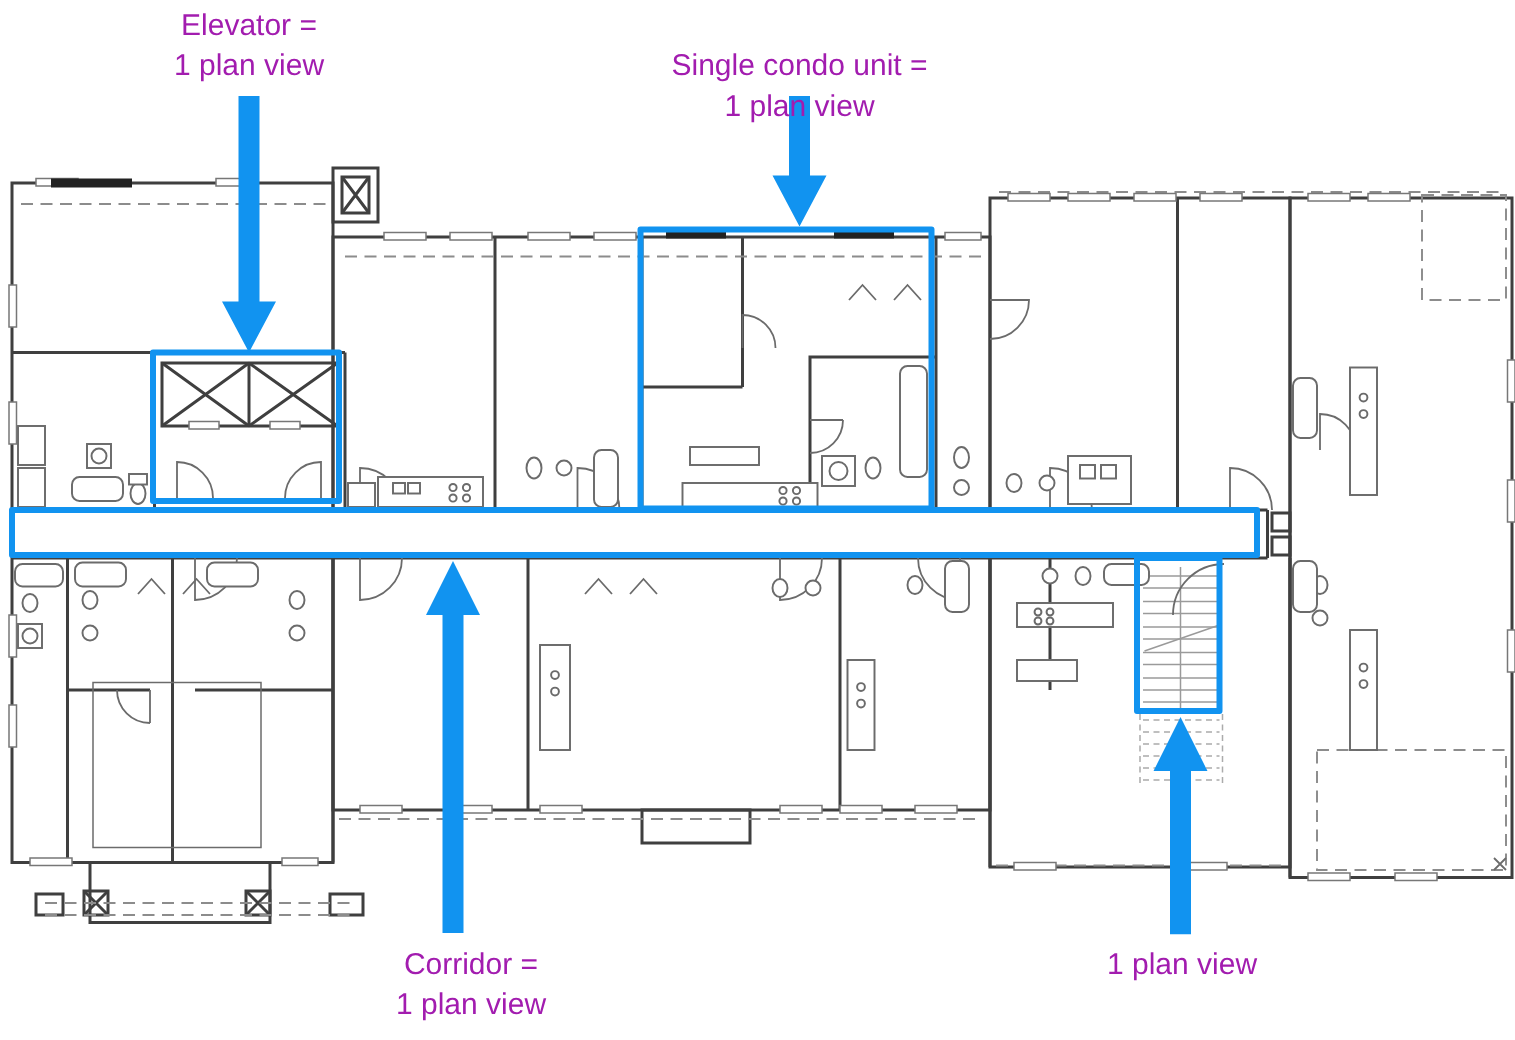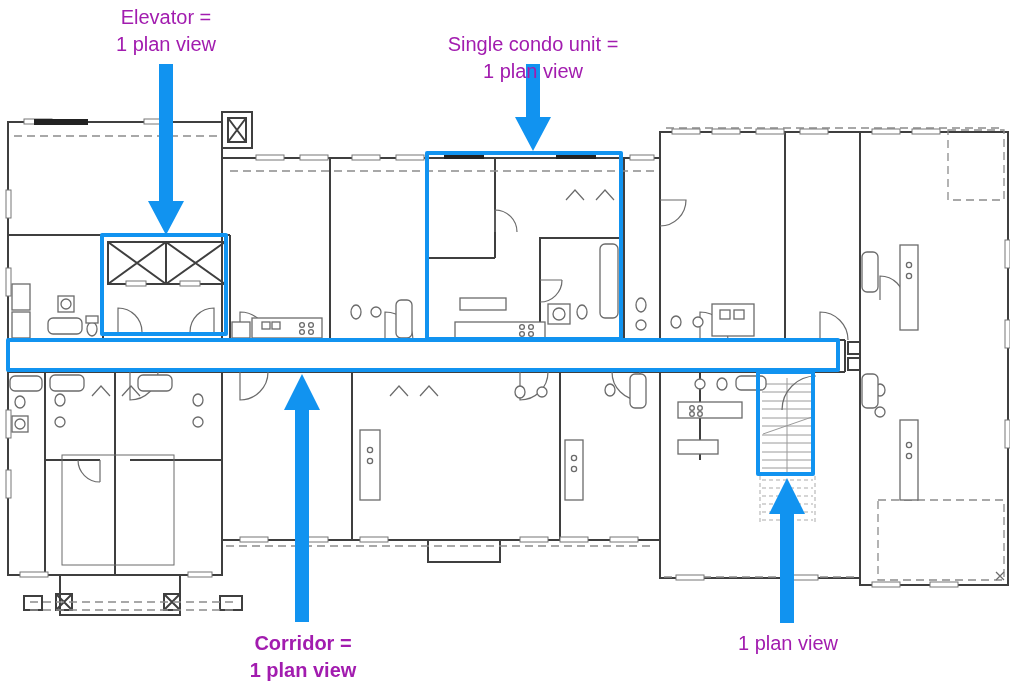--- a/index.html
+++ b/index.html
@@ -280,21 +280,21 @@
   </svg>
 
   <div class="callout" style="left:61px;top:4px;width:210px;">
     <span>Elevator =</span>
     <span>1 plan view</span>
   </div>
   <div class="callout" style="left:408px;top:4px;width:250px;margin-top:27px;">
     <span>Single condo unit =</span>
     <span>1 plan view</span>
   </div>
-  <div class="callout" style="left:198px;top:630px;width:210px;font-weight:bold;">
+  <div class="callout" style="left:209px;top:630px;width:210px;">
     <span>Corridor =</span>
     <span>1 plan view</span>
   </div>
   <div class="callout" style="left:683px;top:630px;width:210px;">
     <span>1 plan view</span>
   </div>
 
 </div>
 
 </body></html>

